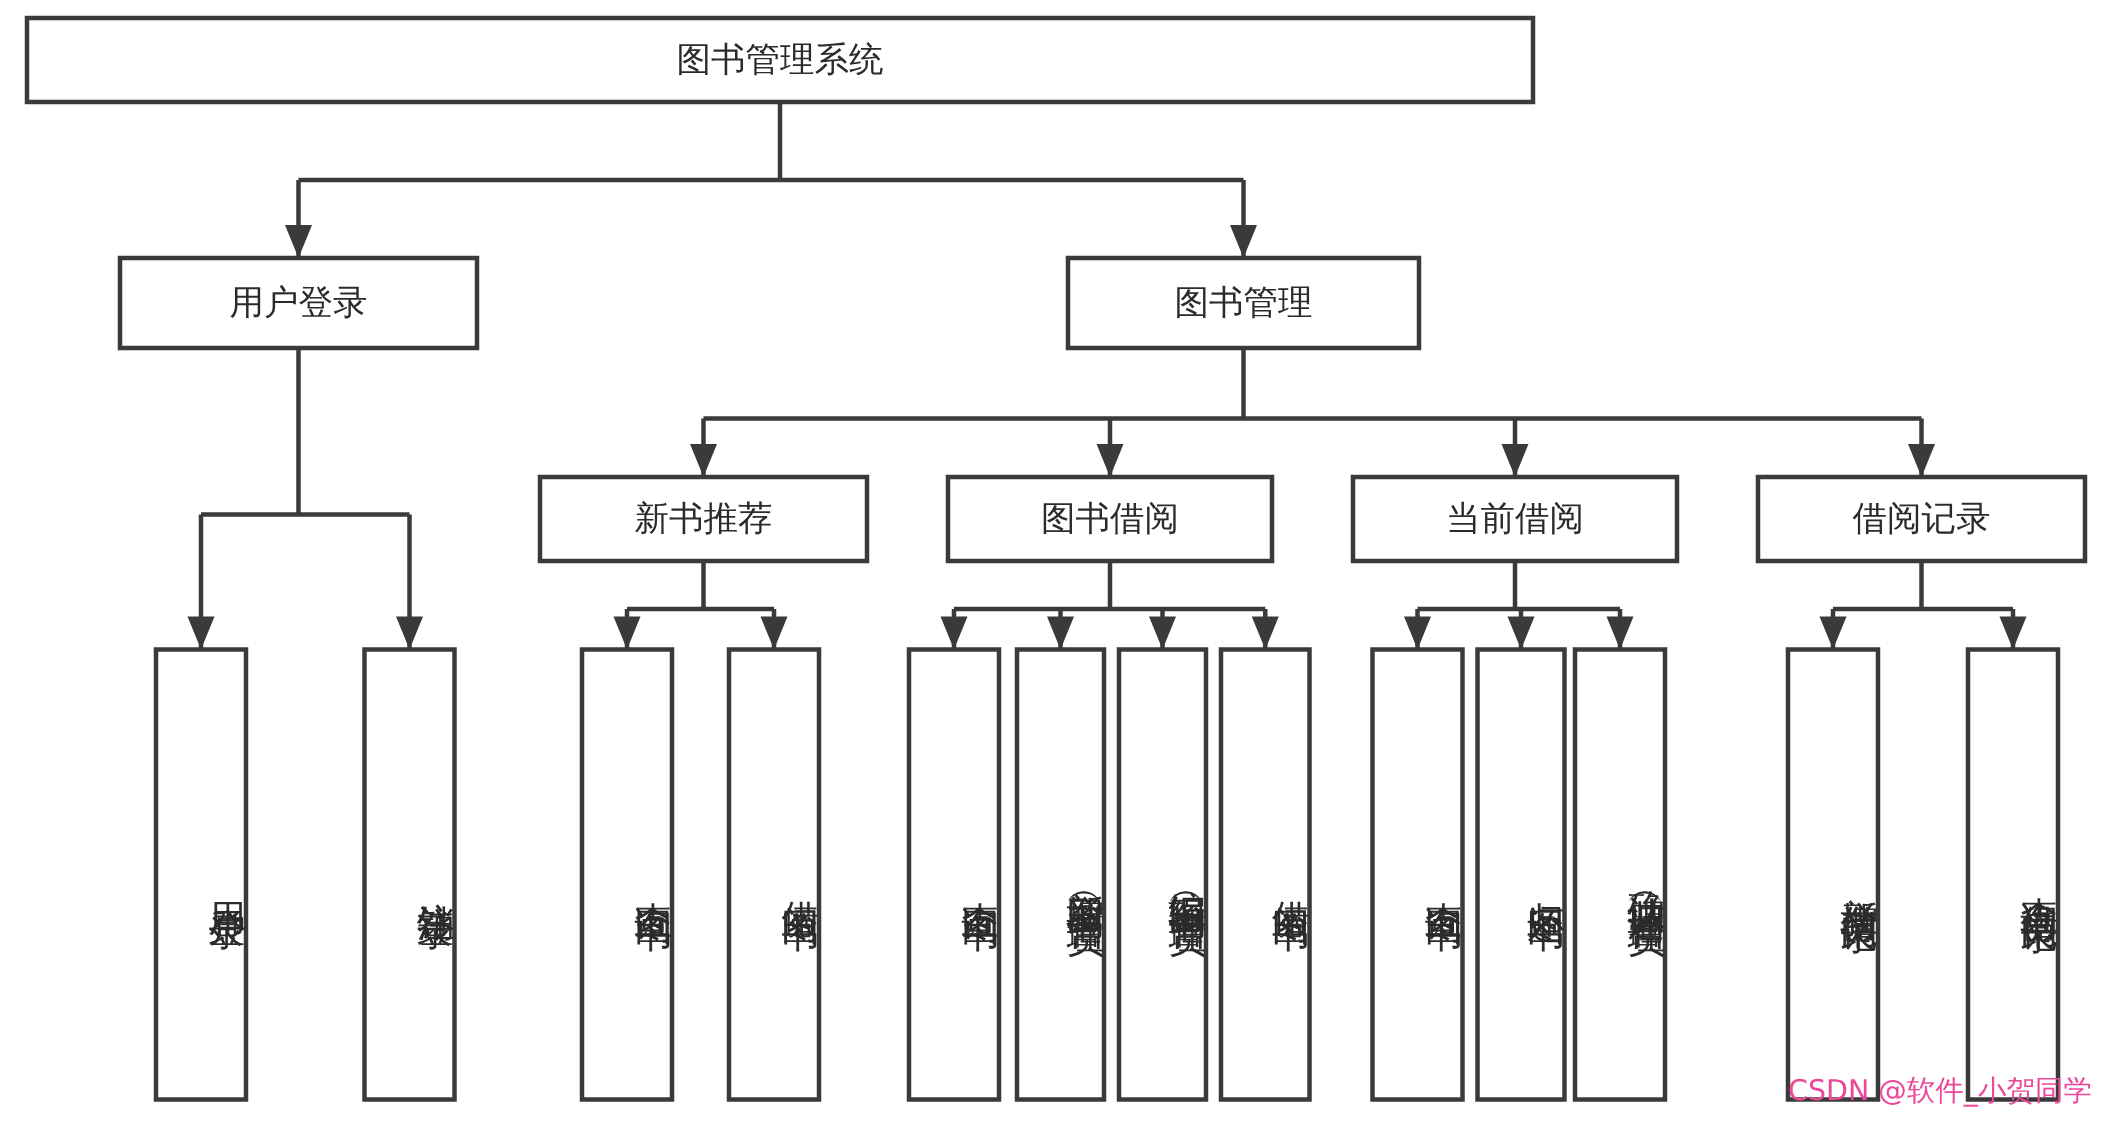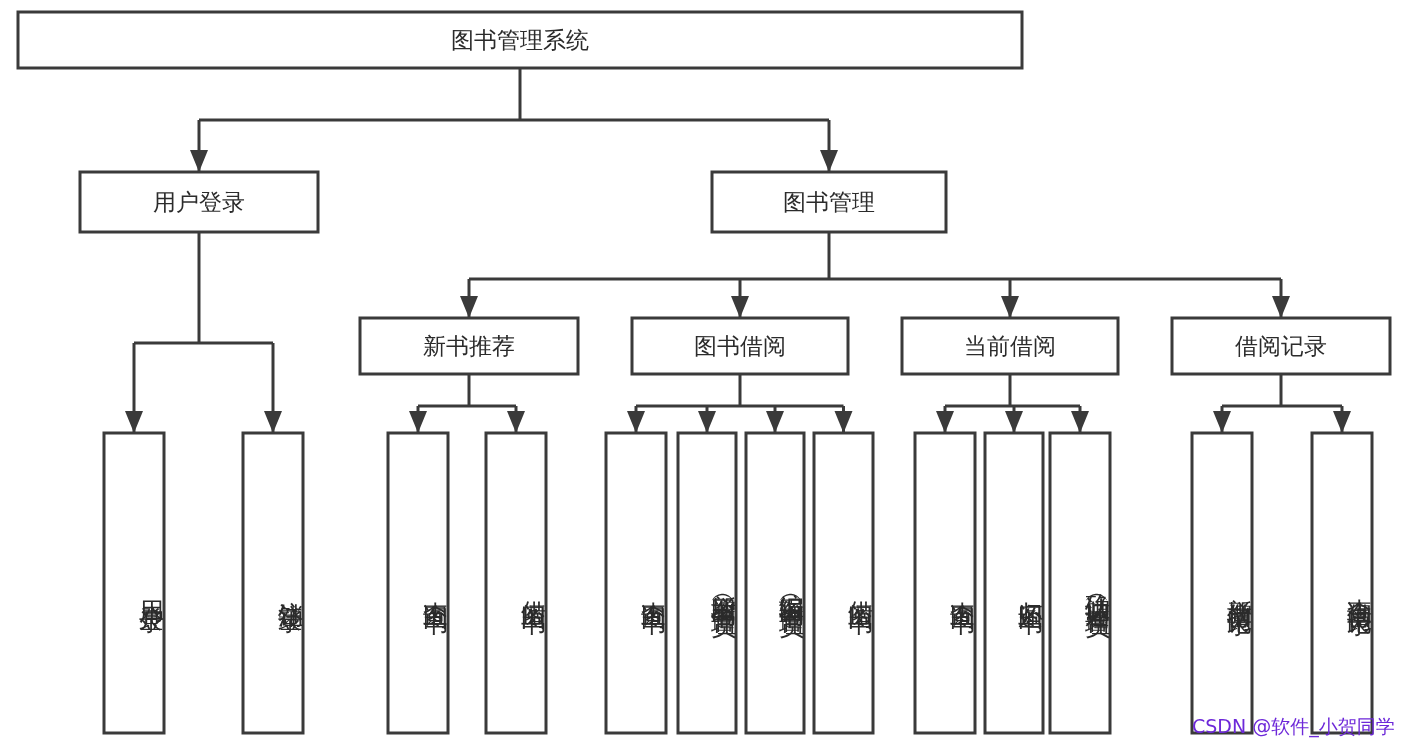--- a/index.html
+++ b/index.html
@@ -60,21 +60,21 @@
     text-align: center;
     display: flex;
     align-items: flex-start;
     justify-content: center;
     white-space: nowrap;
     pointer-events: none;
     user-select: none;
   }
   .watermark {
     position: absolute;
-    color: #6d28d9;
+    color: #ec4899;
     font-family: "DejaVu Sans", "Liberation Sans", sans-serif;
     font-size: 19px;
     white-space: nowrap;
     user-select: none;
   }
 </style>
 </head>
 <body>
 
 <div id="diagram-root">

